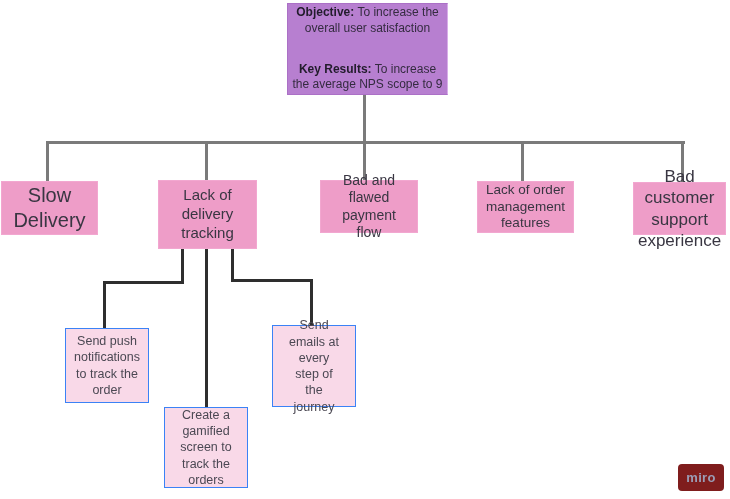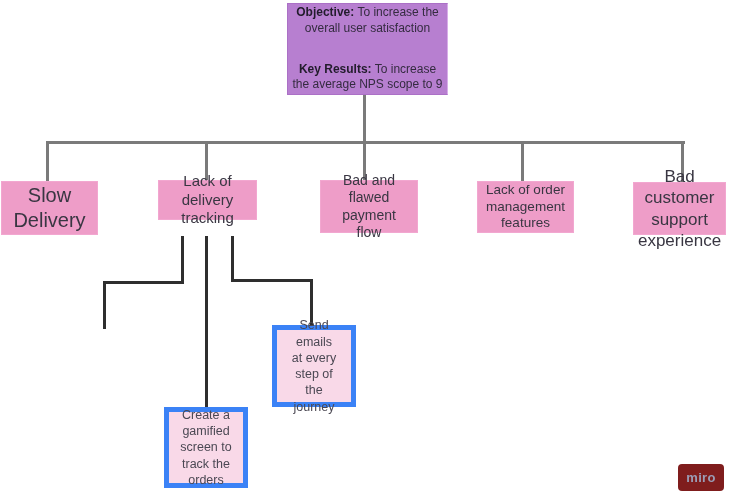--- a/index.html
+++ b/index.html
@@ -53,31 +53,31 @@
   .note.purple b { color: #221c2c; }
 
   .note.pink {
     background: var(--problem-note, #ee9dc8);
     border: 1px solid #f2a7d0;
     color: #393642;
     line-height: 1.25;
   }
   .note.light {
     background: var(--solution-note, #f9d9e8);
-    border: 5px solid #3b82f6;
+    border: 1px solid #3b82f6;
     color: #4b4853;
     font-size: 12.5px;
     line-height: 1.3;
   }
   .note.light::after { height: 11px; bottom: -7px; }
 
   
   .n-objective { left: 287px; top: 3px;   width: 161px; height: 92px; }
   .n-p1 { left: 1px;   top: 181px; width: 97px; height: 54px; font-size: 20px; padding: 0 4px; justify-content: center; }
-  .n-p2 { left: 158px; top: 180px; width: 99px; height: 40px; font-size: 15px; padding: 0 10px; }
+  .n-p2 { left: 158px; top: 180px; width: 99px; height: 69px; font-size: 15px; padding: 0 10px; }
   .n-p3 { left: 320px; top: 180px; width: 98px; height: 53px; font-size: 14px; padding: 0 9px; }
   .n-p4 { left: 477px; top: 181px; width: 97px; height: 52px; font-size: 13.5px; padding: 0 6px; }
   .n-p5 { left: 633px; top: 182px; width: 93px; height: 53px; font-size: 17px; padding: 0 4px; }
   .n-s1 { left: 65px;  top: 328px; width: 84px; height: 75px; padding: 0 4px; }
   .n-s2 { left: 164px; top: 407px; width: 84px; height: 81px; padding: 0 7px; }
   .n-s3 { left: 272px; top: 325px; width: 84px; height: 82px; padding: 0 13px; }
 
   
   .miro-badge {
     position: absolute;
@@ -136,20 +136,23 @@
   <div class="note pink n-p3">
     <span>Bad and flawed payment flow</span>
   </div>
   <div class="note pink n-p4">
     <span>Lack of order management features</span>
   </div>
   <div class="note pink n-p5">
     <span>Bad customer support experience</span>
   </div>
 
+  <div class="note light n-s1">
+    <span>Send push notifications to track the order</span>
+  </div>
   <div class="note light n-s2">
     <span>Create a gamified screen to track the orders</span>
   </div>
   <div class="note light n-s3">
     <span>Send emails at every step of the journey</span>
   </div>
 
   <div class="miro-badge">
     <span>miro</span>
   </div>

